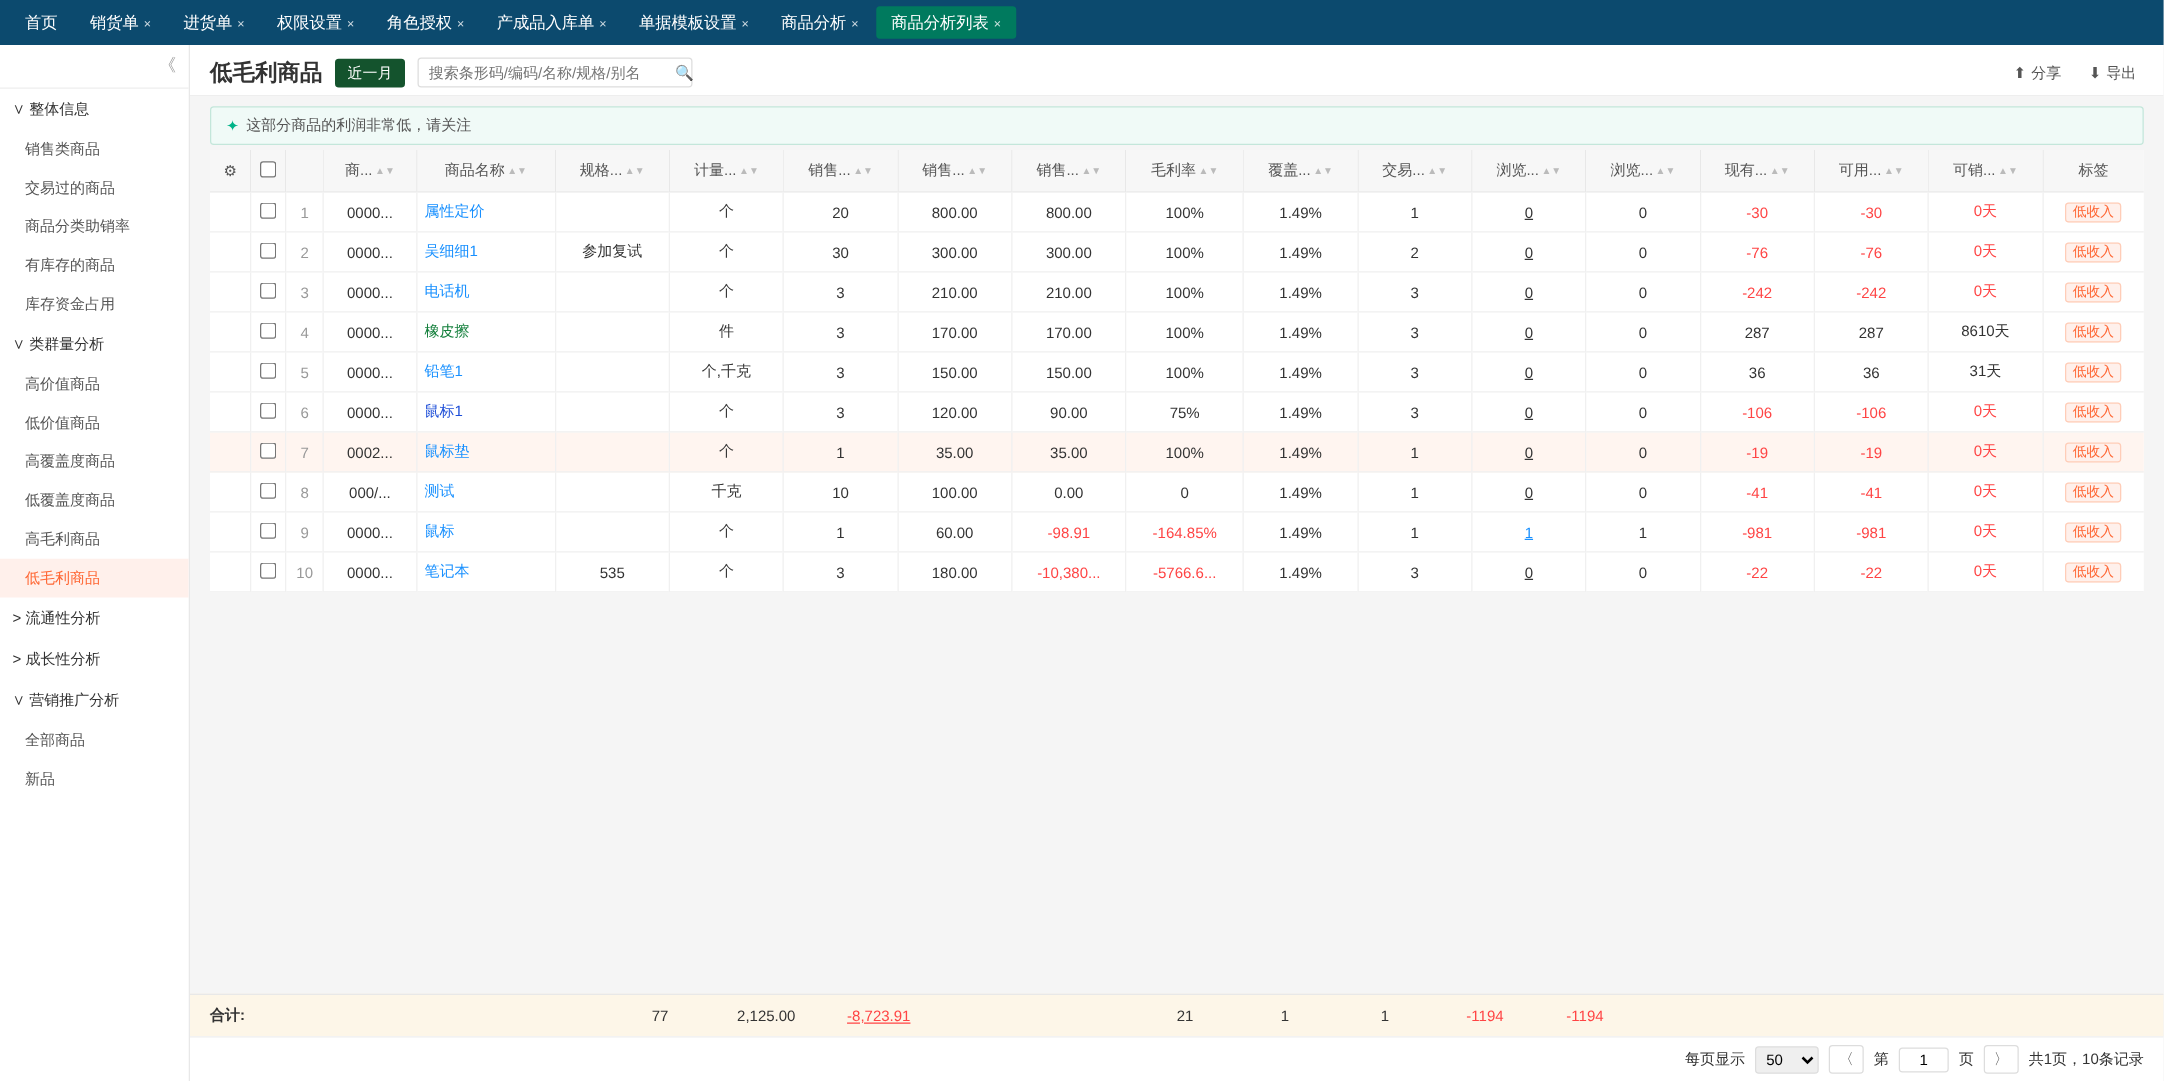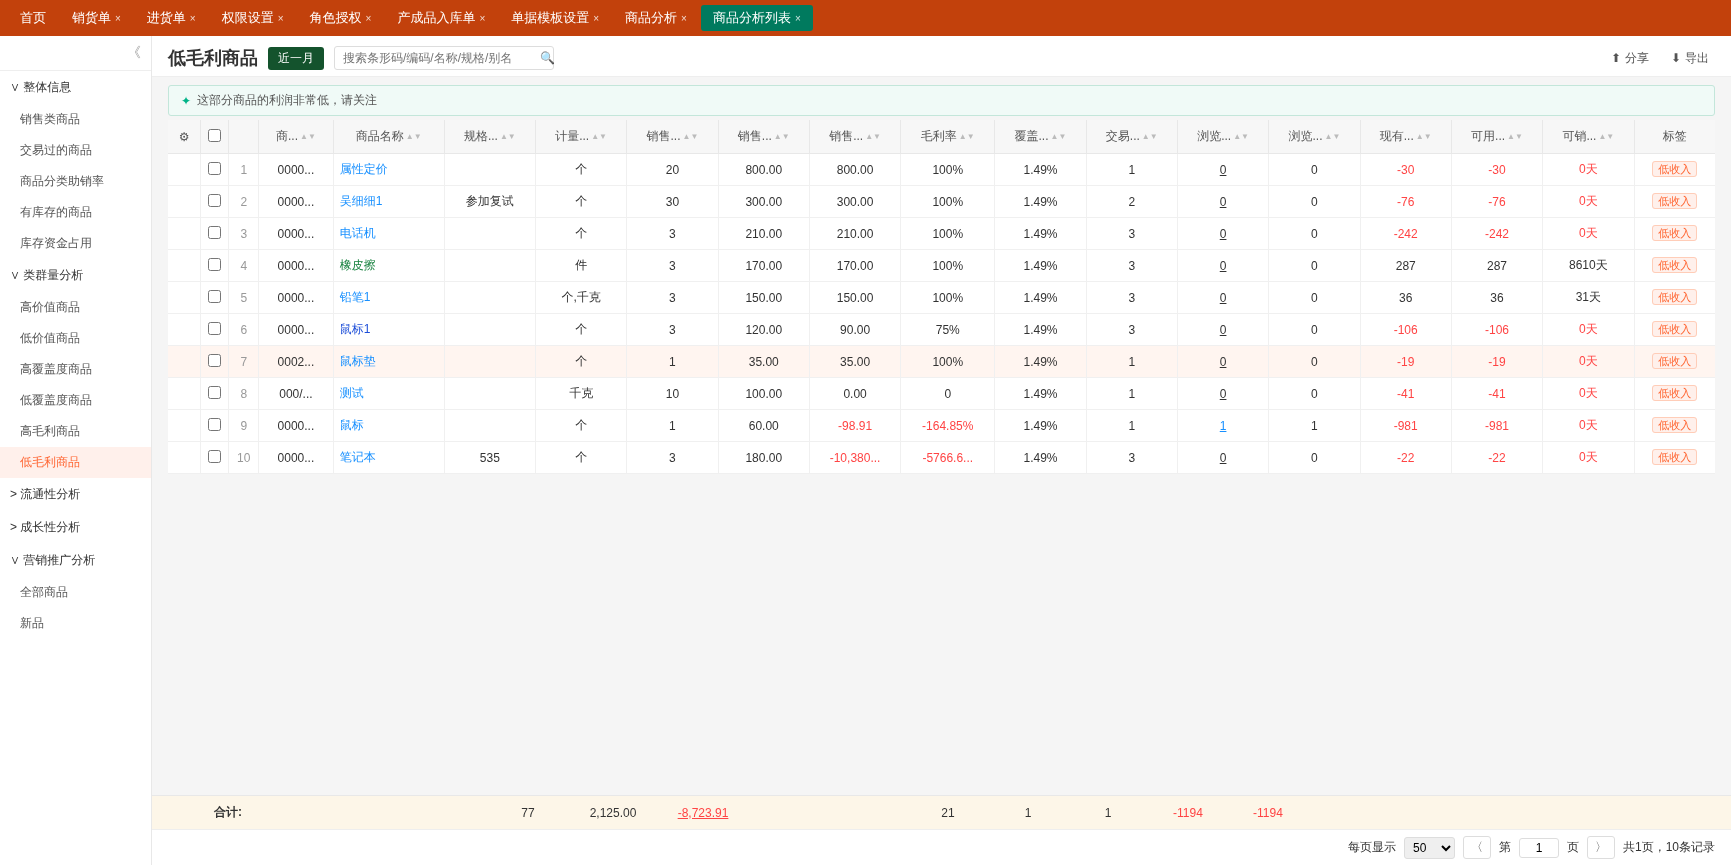--- a/index.html
+++ b/index.html
@@ -1,20 +1,20 @@
 <!DOCTYPE html>
 <html><head>
   <meta charset="utf-8">
   <style>
     * { box-sizing: border-box; margin: 0; padding: 0; }
     body { font-family: 'Microsoft YaHei', Arial, sans-serif; font-size: 12px; background: #f5f5f5; color: #333; }
 
     
     .top-nav {
-      background: #c2410c;
+      background: #0c4a6e;
       display: flex;
       align-items: center;
       height: 36px;
       padding: 0 8px;
       gap: 2px;
     }
     .nav-item {
       color: #fff;
       padding: 4px 12px;
       cursor: pointer;
@@ -650,21 +650,21 @@
     <td class="red-text">-22</td>
     <td class="red-text">-22</td>
     <td class="red-text">0天</td>
     <td><span class="tag-badge">低收入</span></td>
   </tr>
           </tbody>
       </table>
     </div>
 
     <div class="footer-totals" id="footer-totals">
-  <span style="width:120px;font-weight:bold;text-align:center;">合计:</span>
+  <span style="width:120px;font-weight:bold;">合计:</span>
   <span style="width:60px;text-align:center;"></span>
   <span style="width:60px;text-align:center;"></span>
   <span style="width:80px;text-align:center;"></span>
   <span style="width:80px;text-align:center;">77</span>
   <span style="width:90px;text-align:center;">2,125.00</span>
   <span style="width:90px;text-align:center;color:#ff4444;text-decoration:underline;">-8,723.91</span>
   <span style="width:80px;"></span>
   <span style="width:80px;"></span>
   <span style="width:80px;text-align:center;">21</span>
   <span style="width:80px;text-align:center;">1</span>

